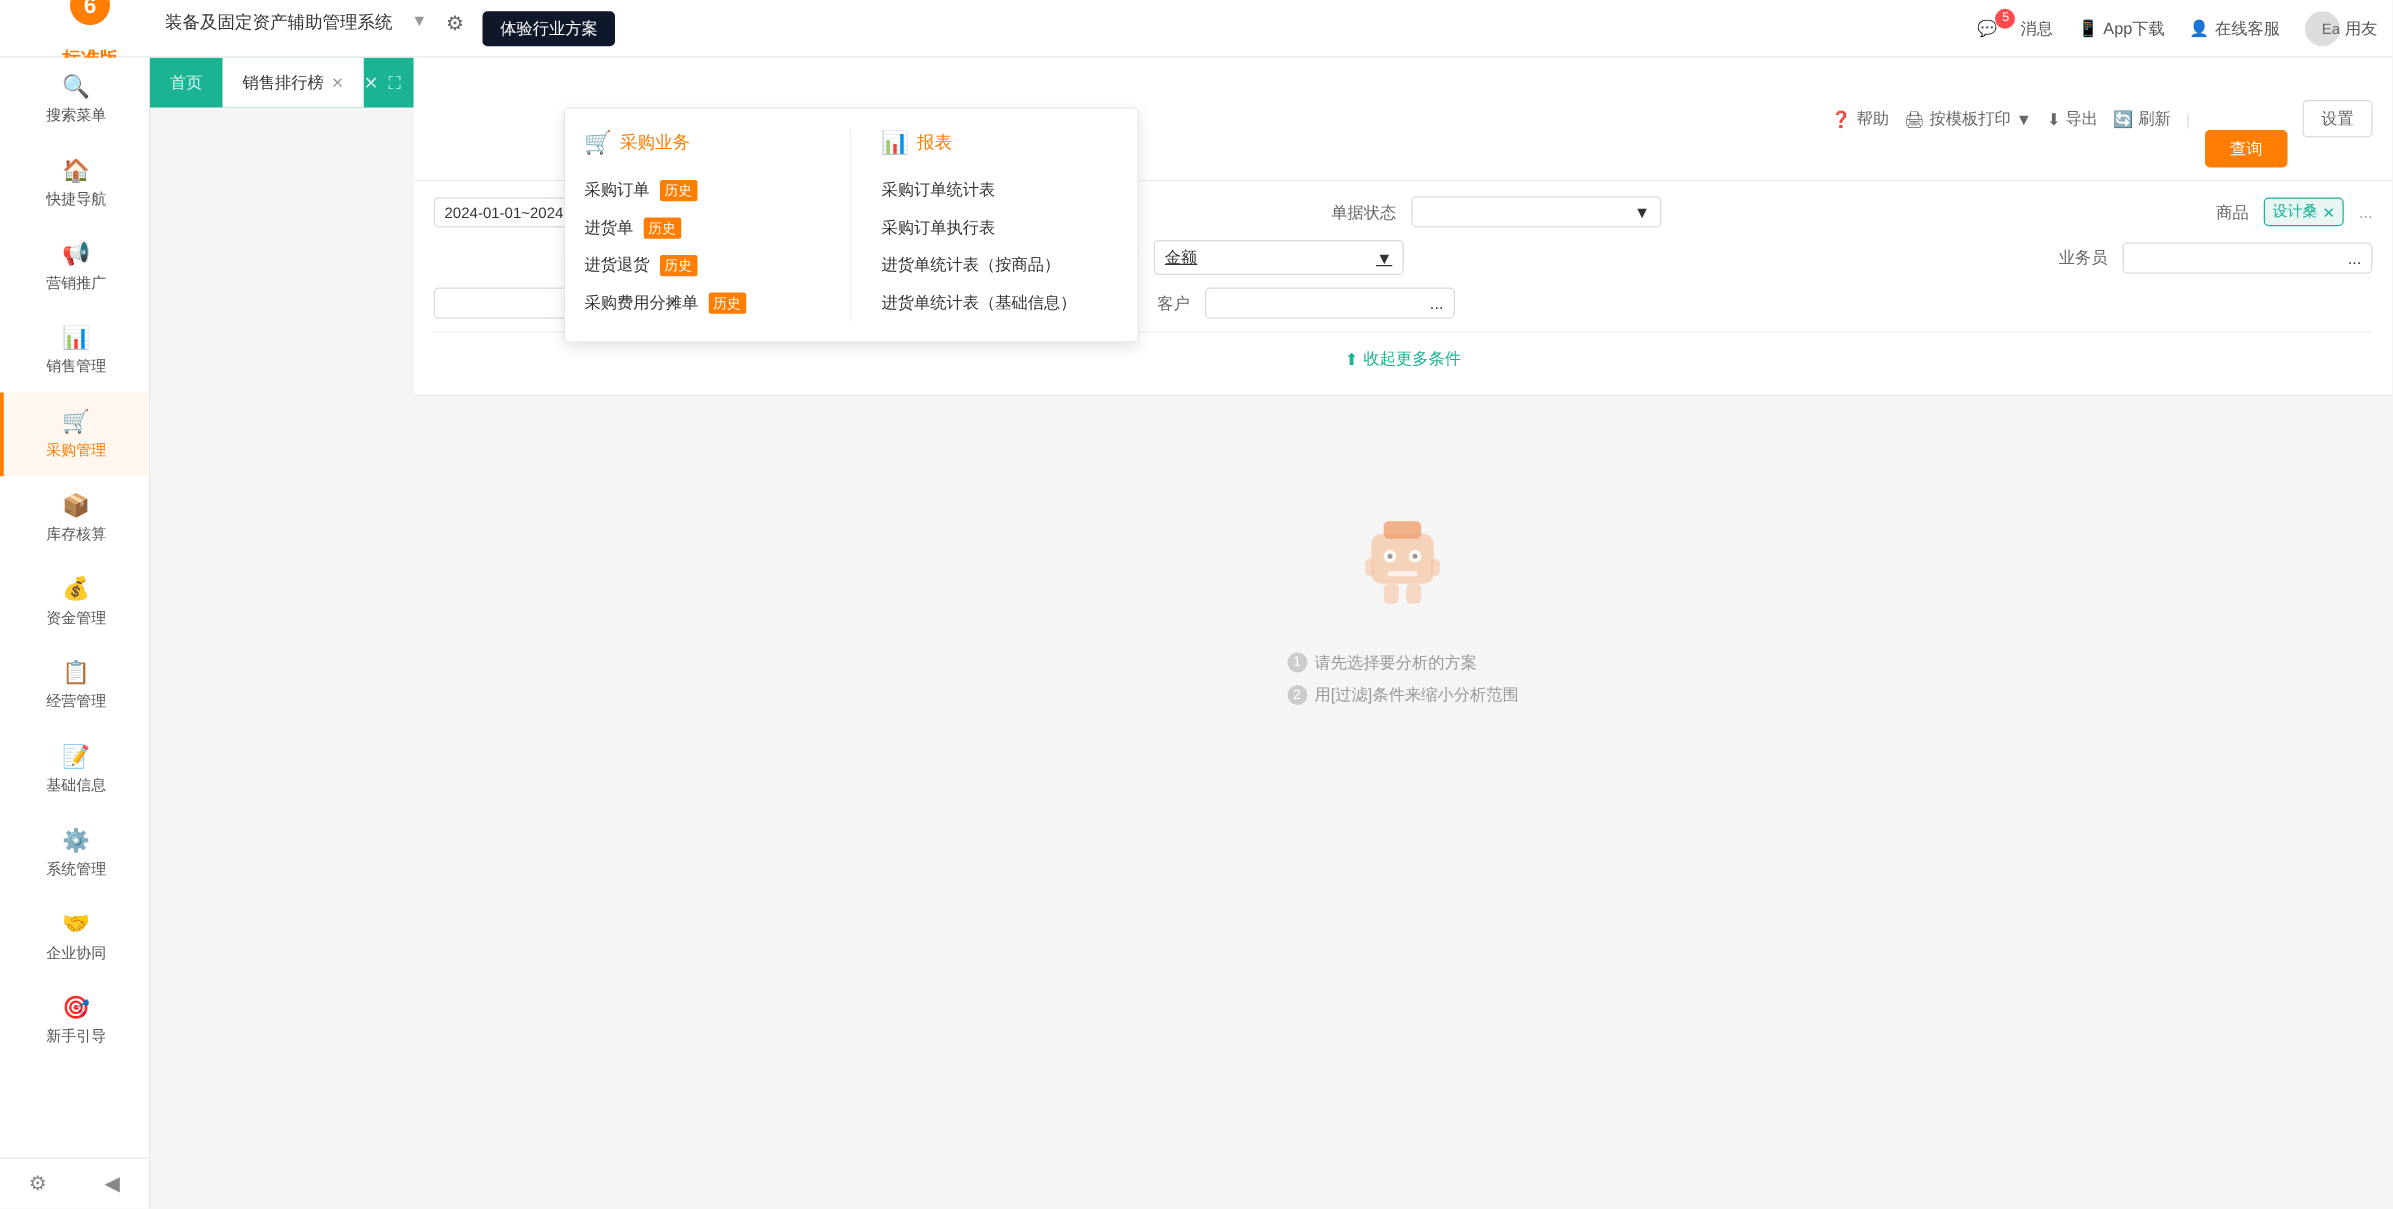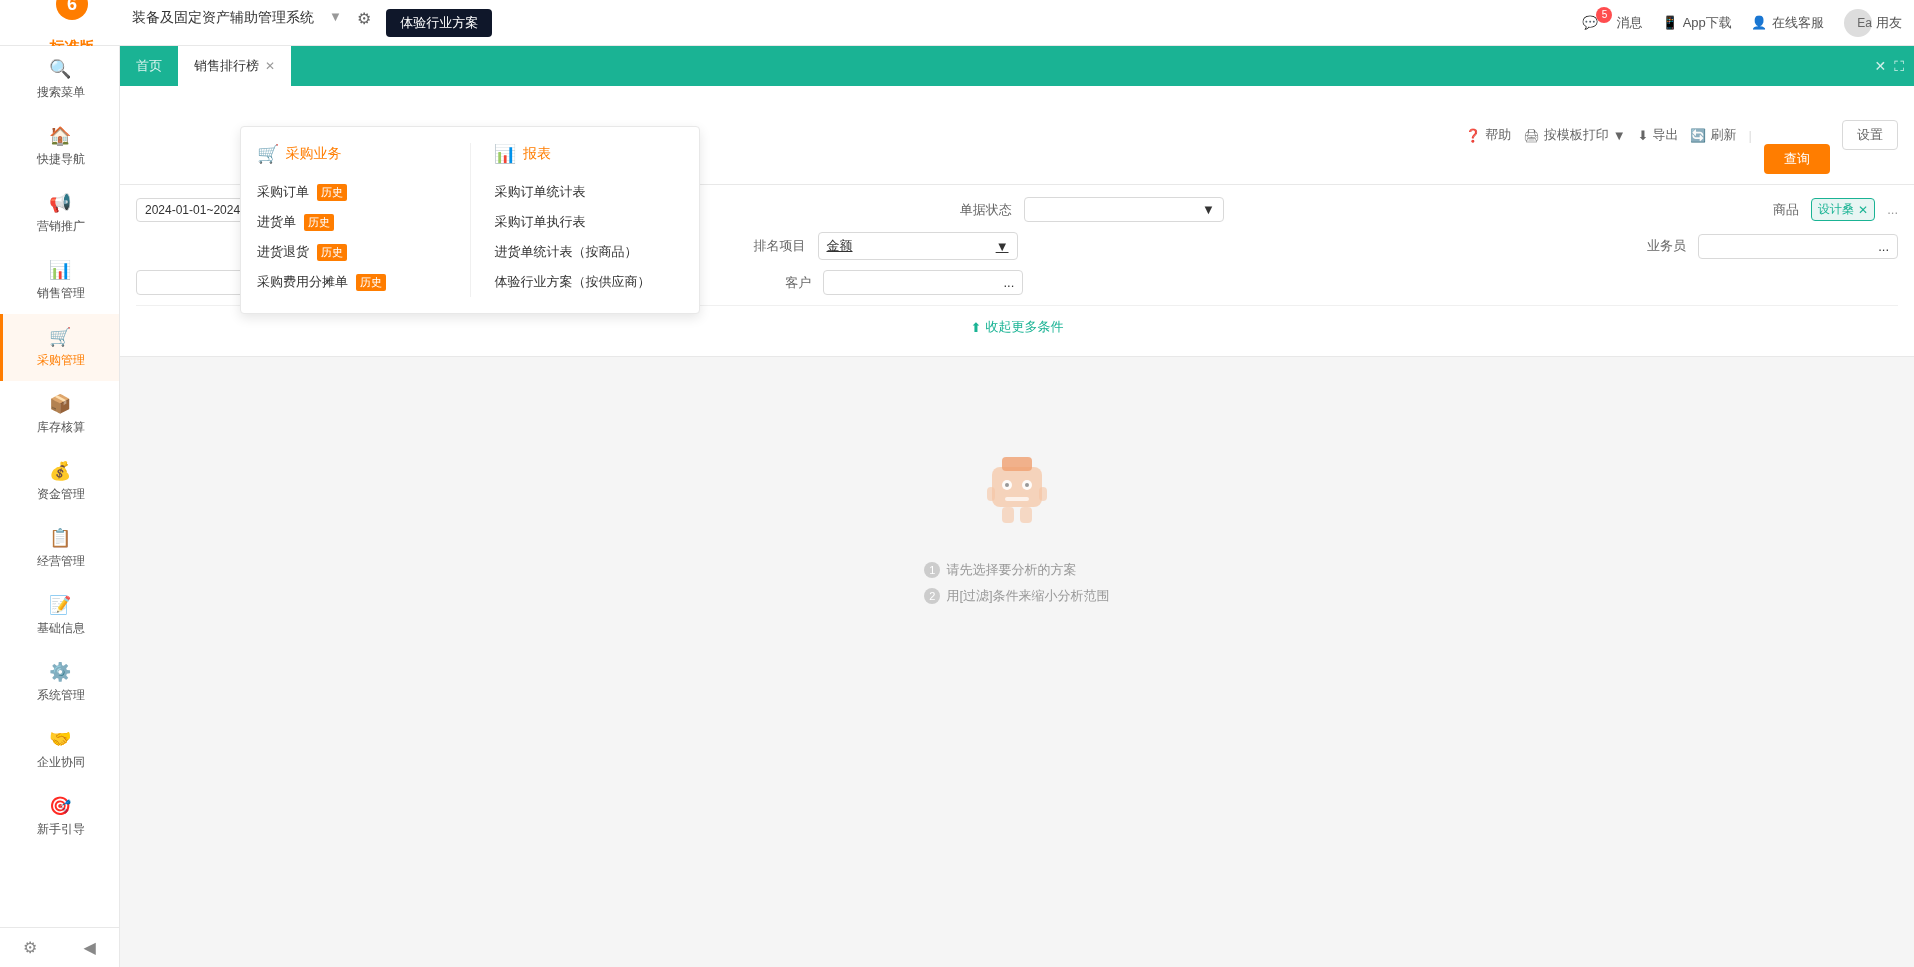--- a/index.html
+++ b/index.html
@@ -156,21 +156,21 @@
     .sidebar-bottom-btn {
       cursor: pointer;
       color: #888;
       font-size: 16px;
     }
 
     
     .content-area {
       flex: 1;
       display: flex;
-      flex-direction: column;
+      flex-direction: row;
       overflow: hidden;
     }
 
     
     .tab-bar {
       height: 40px;
       background: #1ab394;
       display: flex;
       align-items: center;
       padding: 0 0 0 0;
@@ -697,20 +697,20 @@
           <div class="dropdown-item">
             <span>采购订单统计表</span>
           </div>
           <div class="dropdown-item">
             <span>采购订单执行表</span>
           </div>
           <div class="dropdown-item">
             <span>进货单统计表（按商品）</span>
           </div>
           <div class="dropdown-item">
-            <span>体验行业方案（按供应商）</span>
+            <span>进货单统计表（基础信息）</span>
           </div>
         </div>
       </div>
 
     </div>
   </div>
 </div>
 
 </body></html>

